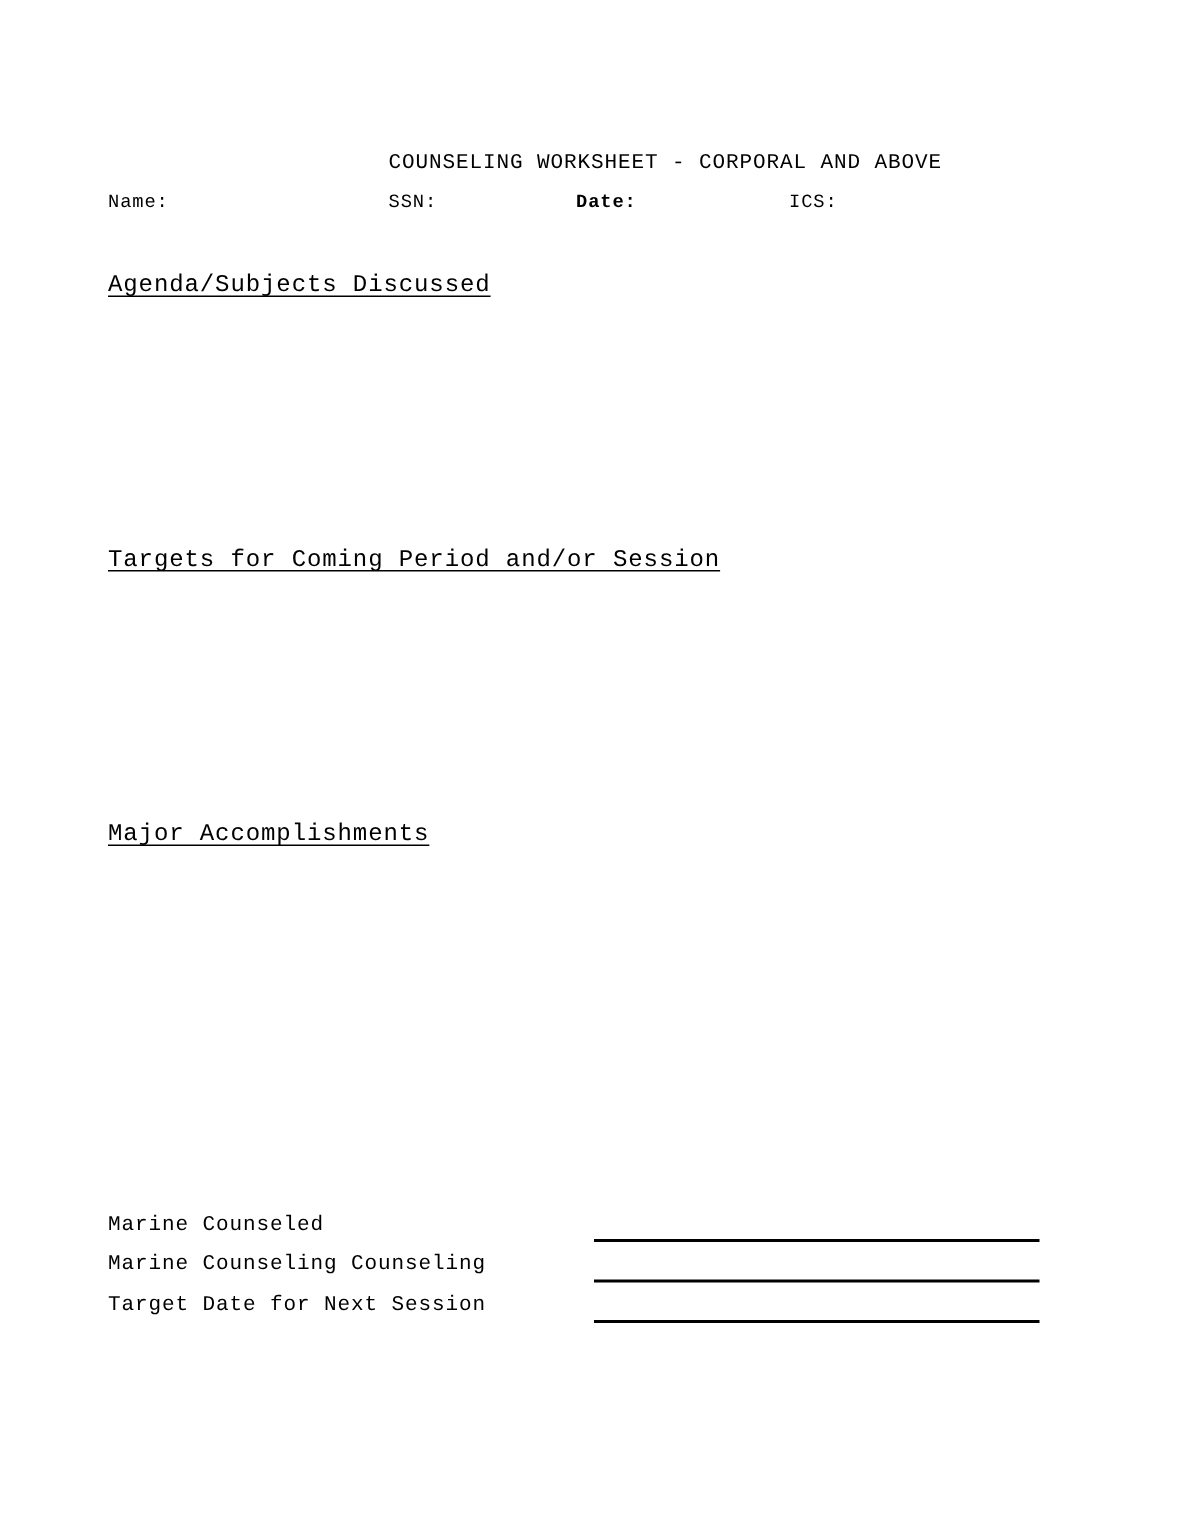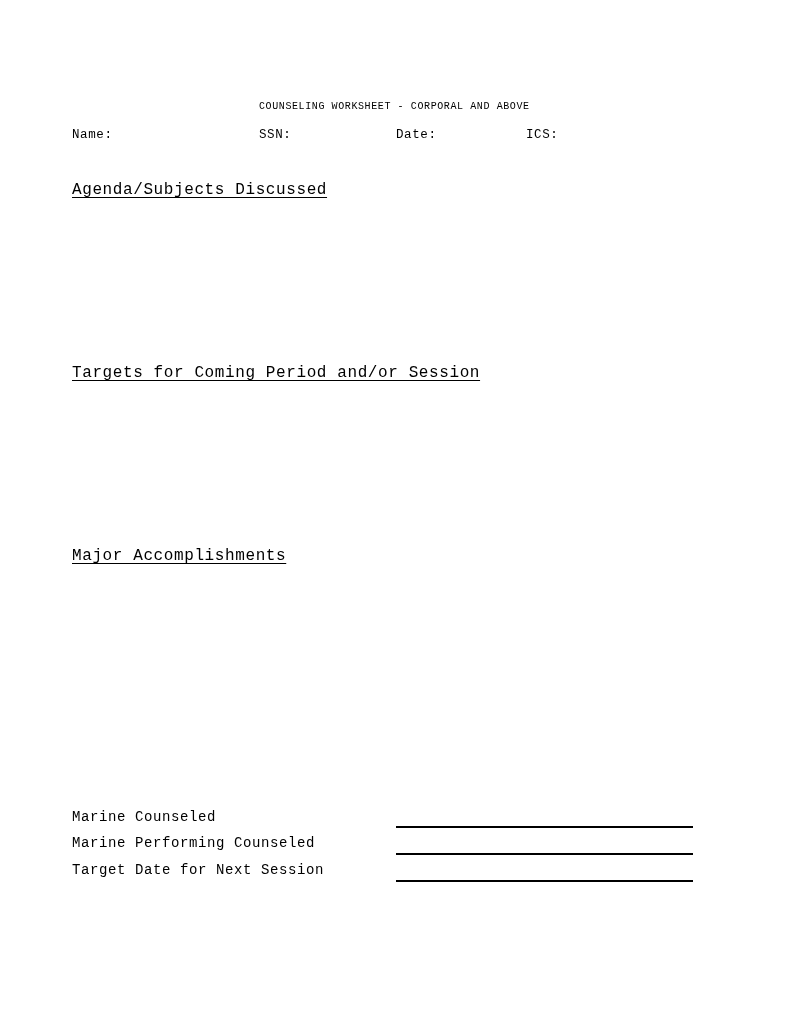--- a/index.html
+++ b/index.html
@@ -20,21 +20,21 @@
     left: 0;
     top: 0;
     width: 790px;
     height: 1022px;
     background: #ffffff;
   }
   .doc-title {
     position: absolute;
     left: 259px;
     top: 101px;
-    font-size: 10px;
+    font-size: 14px;
     letter-spacing: 0.6px;
     white-space: nowrap;
   }
   .field-row {
     position: absolute;
     left: 0;
     width: 790px;
     height: 16px;
     font-size: 12.5px;
     letter-spacing: 0.6px;
@@ -72,33 +72,33 @@
 </head>
 <body>
 
 <div class="page">
 
   <div class="doc-title">COUNSELING WORKSHEET - CORPORAL AND ABOVE</div>
 
   <div class="field-row row1">
     <span class="field" style="left:72px;">Name:</span>
     <span class="field" style="left:259px;">SSN:</span>
-    <span class="field" style="left:396px;">Date:</span>
+    <span class="field" style="left:384px;font-weight:bold;">Date:</span>
     <span class="field" style="left:526px;">ICS:</span>
   </div>
 
 
   <div class="section-heading" style="top:181px;">Agenda/Subjects Discussed</div>
 
   <div class="section-heading" style="top:364px;">Targets for Coming Period and/or Session</div>
 
   <div class="section-heading" style="top:547px;">Major Accomplishments</div>
 
   <div class="sig-label" style="top:809px;">Marine Counseled</div>
   <div class="sig-line" style="top:826px;"></div>
 
-  <div class="sig-label" style="top:835px;">Marine Performing Counseled</div>
+  <div class="sig-label" style="top:835px;">Marine Counseling Counseling</div>
   <div class="sig-line" style="top:853px;"></div>
 
   <div class="sig-label" style="top:862px;">Target Date for Next Session</div>
   <div class="sig-line" style="top:880px;"></div>
 
 </div>
 
 </body></html>

